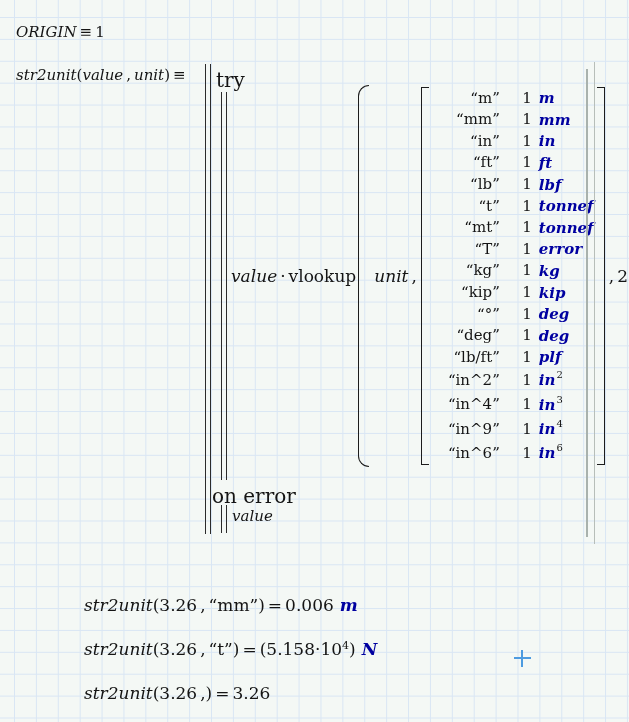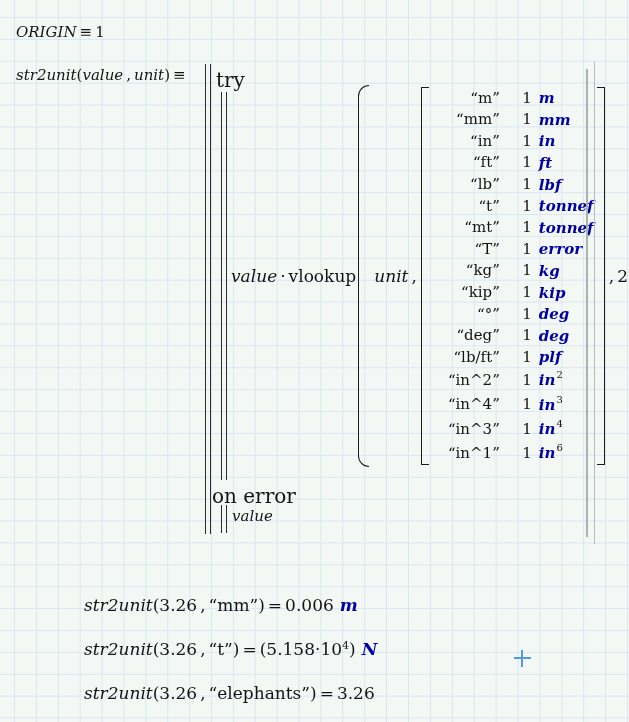--- a/index.html
+++ b/index.html
@@ -154,26 +154,26 @@
             <span class="mkey">“in^2”</span>
             <span class="mnum">1</span>
             <span class="munit unitblue"><span>in</span><sup class="mexp">2</sup></span>
           </span>
         <span class="mrow tall">
             <span class="mkey">“in^4”</span>
             <span class="mnum">1</span>
             <span class="munit unitblue"><span>in</span><sup class="mexp">3</sup></span>
           </span>
         <span class="mrow tall">
-            <span class="mkey">“in^3”</span>
+            <span class="mkey">“in^9”</span>
             <span class="mnum">1</span>
             <span class="munit unitblue"><span>in</span><sup class="mexp">4</sup></span>
           </span>
         <span class="mrow tall">
-            <span class="mkey">“in^1”</span>
+            <span class="mkey">“in^6”</span>
             <span class="mnum">1</span>
             <span class="munit unitblue"><span>in</span><sup class="mexp">6</sup></span>
           </span>
       </span>
       <span class="brack-r"></span>
     </span>
 
     <span class="rm">,</span>
     <span class="rm sp-s">2</span>
     <span class="rparen-wrap">
@@ -215,21 +215,20 @@
     <span class="rm sup">4</span>
     <span class="rm">)</span>
     <span class="unitblue sp-m">N</span>
   </div>
 
   <div class="abs math eval" style="left:84px; top:683px;">
     <span class="it">str2unit</span>
     <span class="rm">(</span>
     <span class="rm">3.26</span>
     <span class="rm sp-s">,</span>
-    <span class="rm sp-s">“elephants”</span>
     <span class="rm">)</span>
     <span class="rm sp-s">=</span>
     <span class="rm sp-s">3.26</span>
     <span class="unitblue sp-m"></span>
   </div>
 
   <div class="abs cross-h" style="left:514px; top:657px;"></div>
   <div class="abs cross-v" style="left:521px; top:650px;"></div>
 
 </div>

